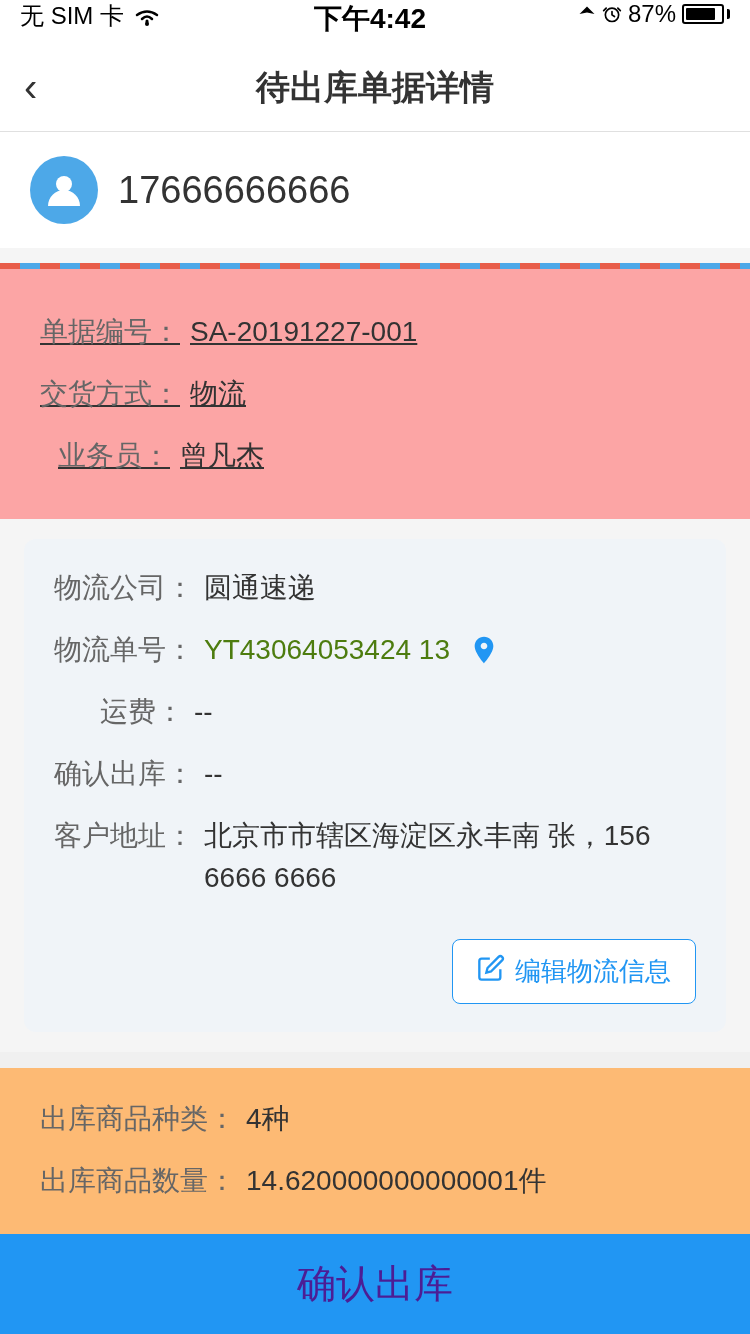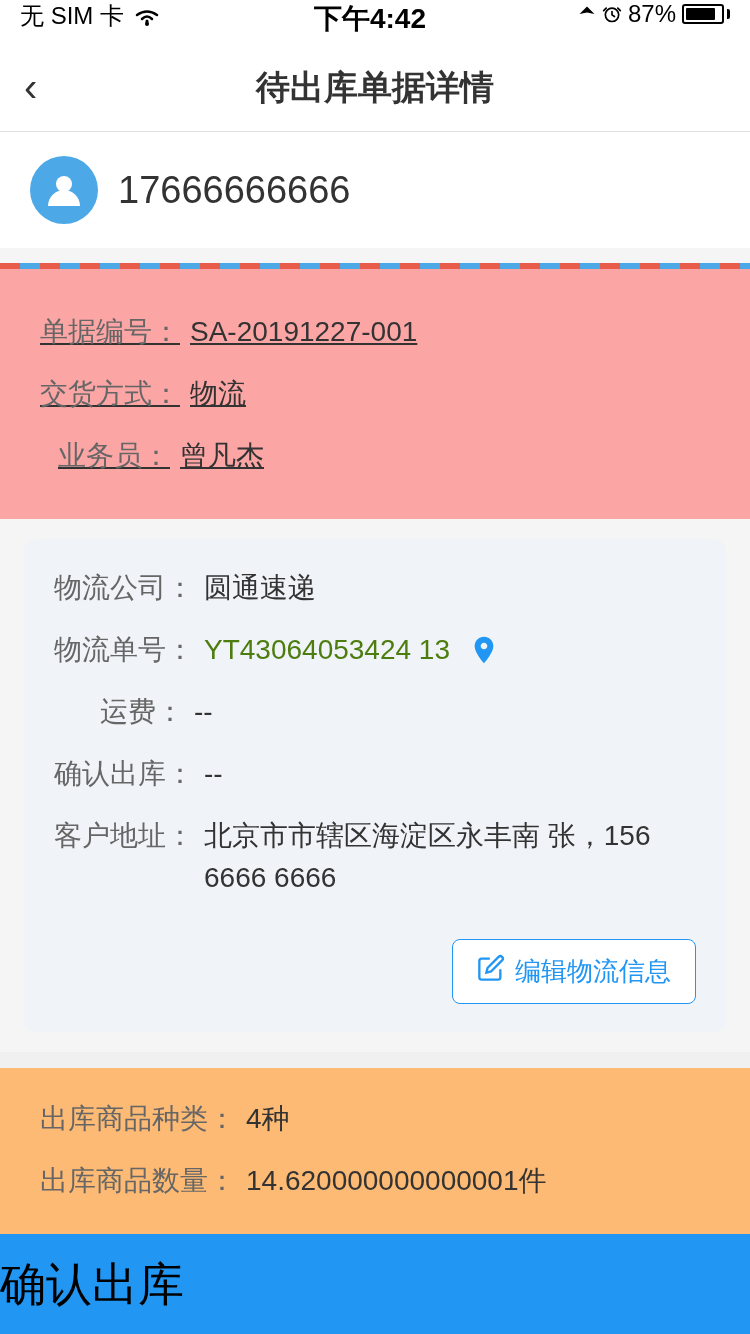--- a/index.html
+++ b/index.html
@@ -215,23 +215,24 @@
       display: flex;
       justify-content: flex-end;
       padding: 10px 0 30px;
     }
 
     
     .confirm-btn {
       width: 100%;
       height: 100px;
       background: #2196F3;
-      color: #000000;
-      font-size: 46px;
+      color: #4c1d95;
+      font-size: 39px;
       font-weight: 500;
+      text-align: center;
       line-height: 100px;
       cursor: pointer;
       position: fixed;
       bottom: 0;
       left: 0;
     }
 
     .clearfix::after {
       content: '';
       display: block;

